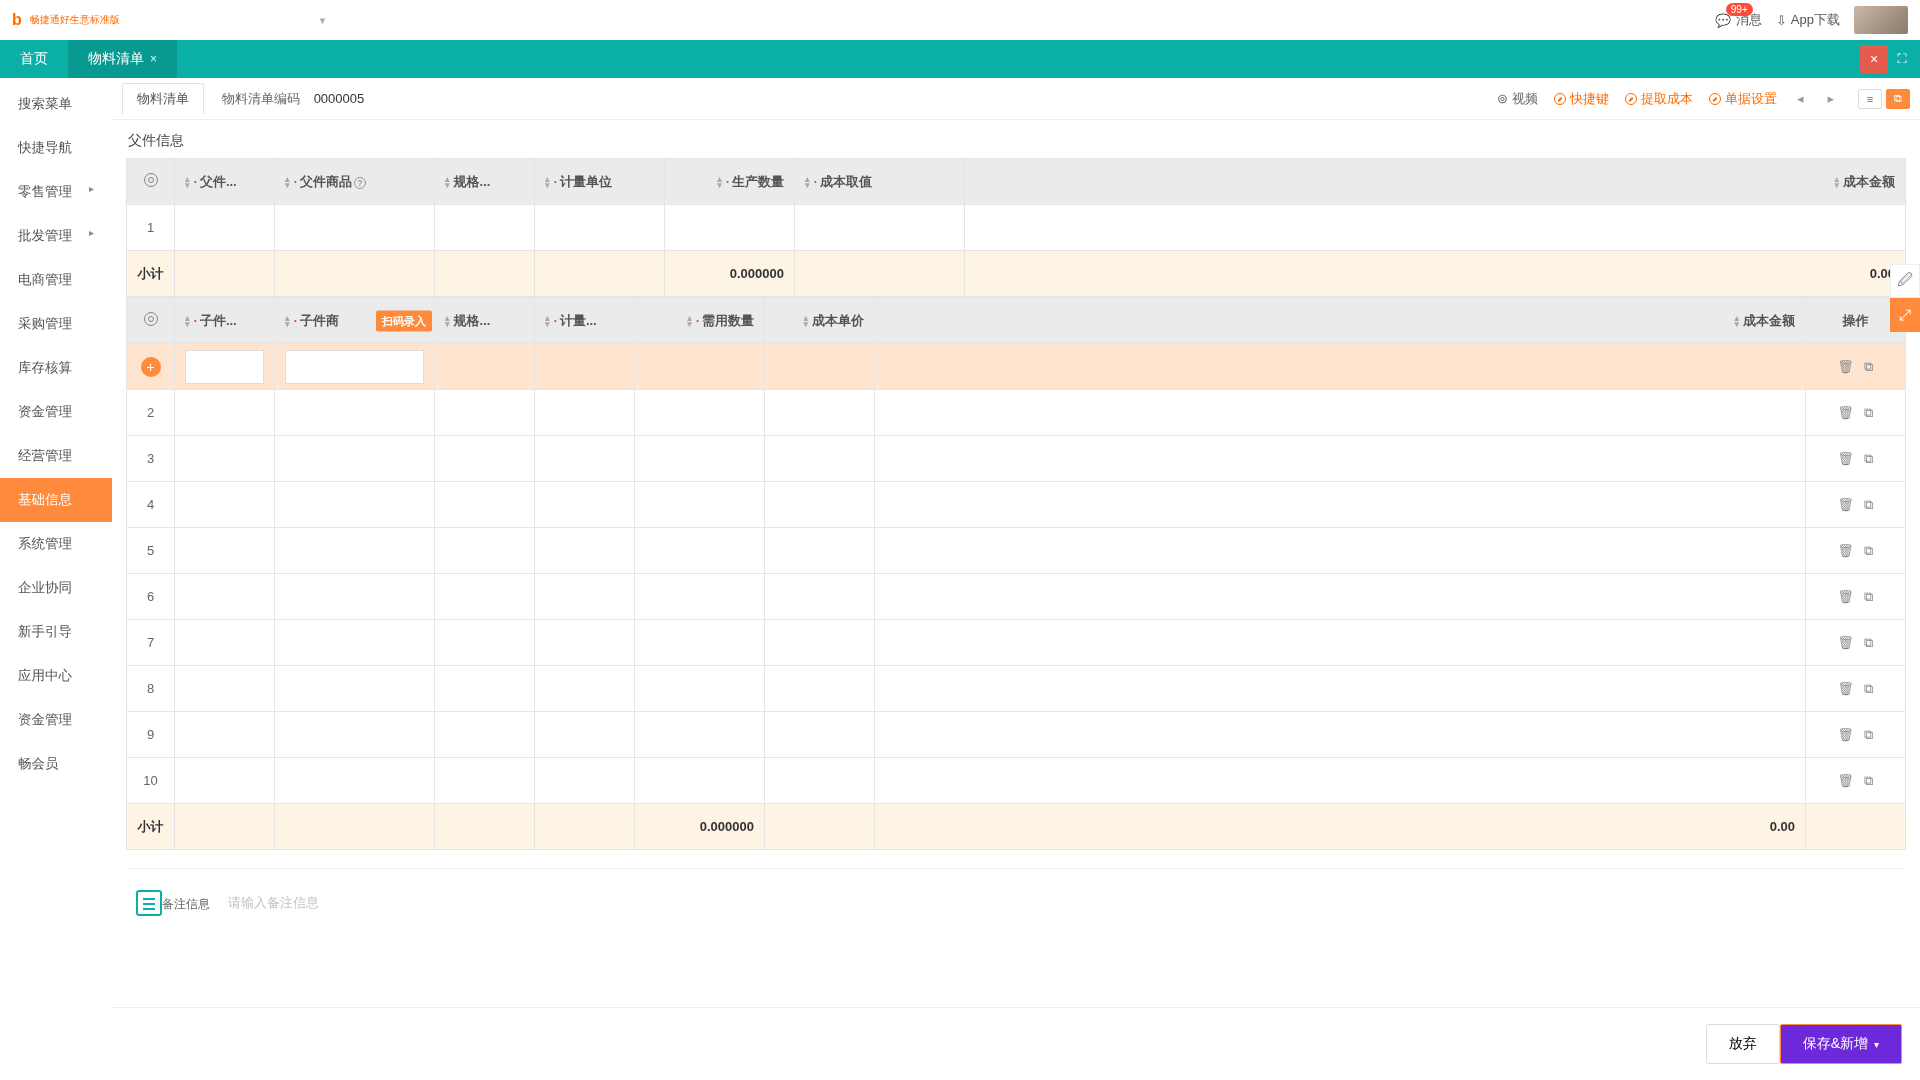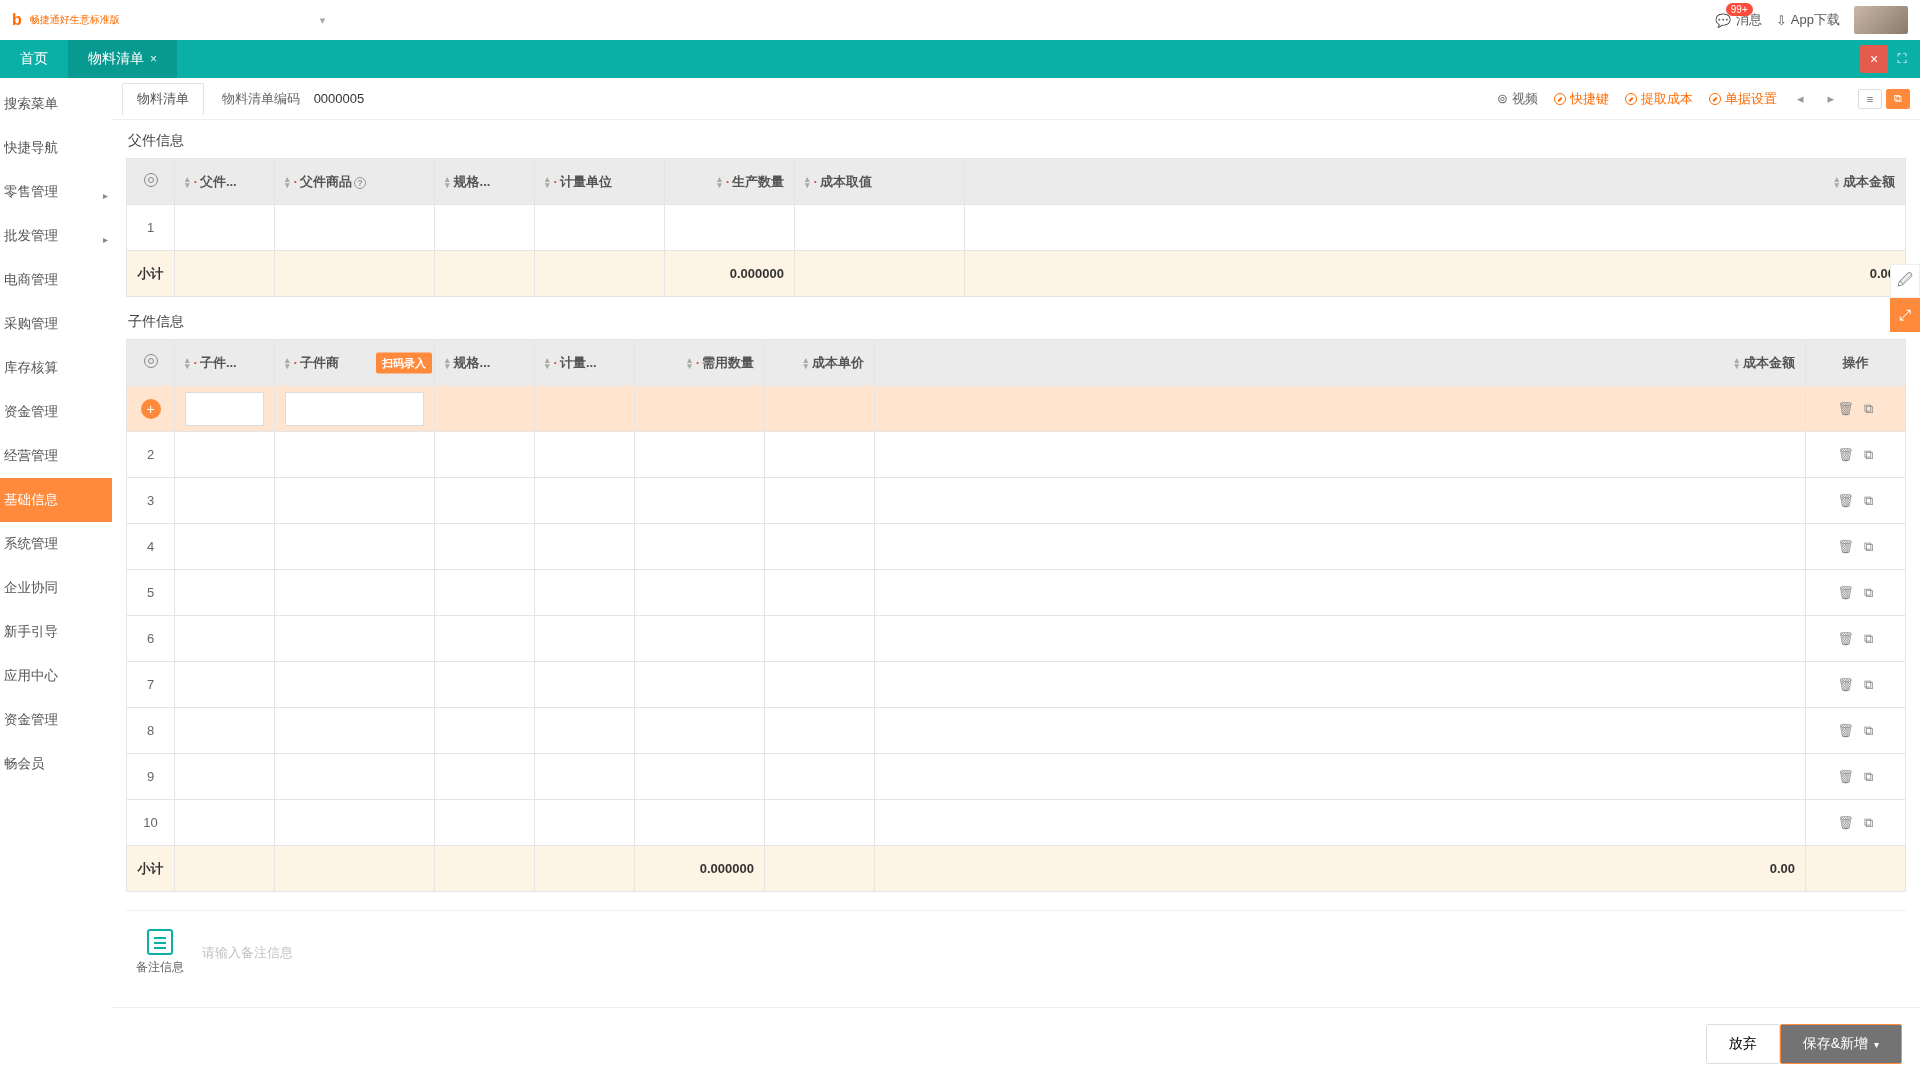--- a/index.html
+++ b/index.html
@@ -21,21 +21,21 @@
 .tab { padding: 0 20px; height: 100%; display: flex; align-items: center; gap: 6px; cursor: pointer; font-size: 14px; }
 .tab.active { background: #089a90; }
 .tab .close { font-size: 12px; opacity: .9; }
 .tab-strip .right-icons { position: absolute; right: 8px; display: flex; align-items: center; gap: 4px; }
 .tab-strip .close-btn { width: 28px; height: 28px; background: #e55c4e; display: flex; align-items: center; justify-content: center; border-radius: 2px; font-size: 14px; }
 .tab-strip .fs-btn { width: 20px; height: 20px; display: flex; align-items: center; justify-content: center; font-size: 13px; }
 
 
 .layout { display: flex; height: calc(100% - 78px); }
 .sidenav { width: 112px; background: #fff; display: flex; flex-direction: column; padding-top: 4px; }
-.sidenav .item { padding: 13px 4px; font-size: 13.5px; color: #555; cursor: pointer; display: flex; align-items: flex-end; justify-content: space-between; }
+.sidenav .item { padding: 13px 18px; font-size: 13.5px; color: #555; cursor: pointer; display: flex; align-items: flex-start; justify-content: space-between; }
 .sidenav .item.active { background: #ff8a3c; color: #fff; }
 .sidenav .caret { font-size: 10px; color: #888; }
 
 
 .main { flex: 1; background: #fff; display: flex; flex-direction: column; position: relative; }
 .page-bar { display: flex; align-items: center; height: 42px; border-bottom: 1px solid #eee; padding: 0 10px; }
 .page-tab { padding: 6px 14px; font-size: 13px; color: #555; border: 1px solid transparent; cursor: pointer; }
 .page-tab.current { border: 1px solid #e2e2e2; border-bottom-color: #fff; border-radius: 2px 2px 0 0; }
 .page-meta { margin-left: 18px; font-size: 13px; color: #666; }
 .page-meta .code { margin-left: 10px; color: #333; }
@@ -78,31 +78,31 @@
 
 .row-ops { display: flex; gap: 10px; justify-content: center; color: #888; }
 .row-ops span { cursor: pointer; font-size: 14px; }
 
 
 .t-child col.c-idx{width:48px}.t-child col.c1{width:100px}.t-child col.c2{width:160px}.t-child col.c3{width:100px}.t-child col.c4{width:100px}.t-child col.c5{width:130px}.t-child col.c6{width:110px}.t-child col.c7{width:auto}.t-child col.c-ops{width:100px}
 .t-parent col.c-idx{width:48px}.t-parent col.c1{width:100px}.t-parent col.c2{width:160px}.t-parent col.c3{width:100px}.t-parent col.c4{width:130px}.t-parent col.c5{width:130px}.t-parent col.c6{width:170px}.t-parent col.c7{width:auto}
 
 
 .remark { display: flex; align-items: center; gap: 18px; padding: 18px 10px 14px; border-top: 1px solid #f0f0f0; margin-top: 18px; }
-.remark .ico { display: flex; flex-direction: column; align-items: center; color: #0ab0a6; font-size: 22px; }
+.remark .ico { display: flex; flex-direction: row; align-items: center; color: #0ab0a6; font-size: 22px; }
 .remark .ico-box { width:26px; height:26px; border:2px solid #0ab0a6; border-radius:3px; position:relative; }
 .remark .ico-box::before { content:""; position:absolute; left:5px; right:5px; top:6px; height:2px; background:#0ab0a6; box-shadow:0 5px 0 #0ab0a6, 0 10px 0 #0ab0a6; }
 .remark .ico span { font-size: 12px; color: #666; margin-top: 4px; }
 .remark input { flex: 1; border: none; outline: none; font-size: 13px; padding: 8px 0; color:#333; }
 .remark input::placeholder { color: #c2c2c2; }
 
 
 .footer { display: flex; align-items: center; justify-content: flex-end; gap: 0; padding: 16px 18px; border-top: 1px solid #eee; background: #fff; }
 .btn { padding: 10px 22px; font-size: 14px; border-radius: 2px; cursor: pointer; border: 1px solid #ddd; background: #fff; }
-.btn.primary { background: #737373; border-color: #ff8a3c; color: #fff; }
+.btn.primary { background: #6d28d9; border-color: #ff8a3c; color: #fff; }
 .btn.primary .dd { margin-left: 6px; font-size: 10px; }
 
 
 .float-rail { position: absolute; right: 0; top: 186px; display: flex; flex-direction: column; }
 .float-rail .fbtn { width: 30px; height: 34px; display: flex; align-items: center; justify-content: center; font-size: 15px; background: #fff; color: #888; border: 1px solid #eee; }
 .float-rail .fbtn.orange { background: #ff8a3c; color: #fff; border-color: #ff8a3c; }
 
 .trash-ic::before { content:"🗑"; font-size:13px; }
 .copy-ic::before { content:"⧉"; font-size:13px; }
 </style>
@@ -301,21 +301,20 @@
               <td></td>
               <td></td>
               <td></td>
             <td class="right">0.000000</td>
             <td></td>
             <td class="right">0.00</td>
           </tr>
         </tbody>
       </table>
 
-      <div class="section-title" style="margin-top:16px">子件信息</div>
       <table class="t-child">
         <colgroup>
             <col class="c-idx">
             <col class="c1">
             <col class="c2">
             <col class="c3">
             <col class="c4">
             <col class="c5">
             <col class="c6">
             <col class="c7">

